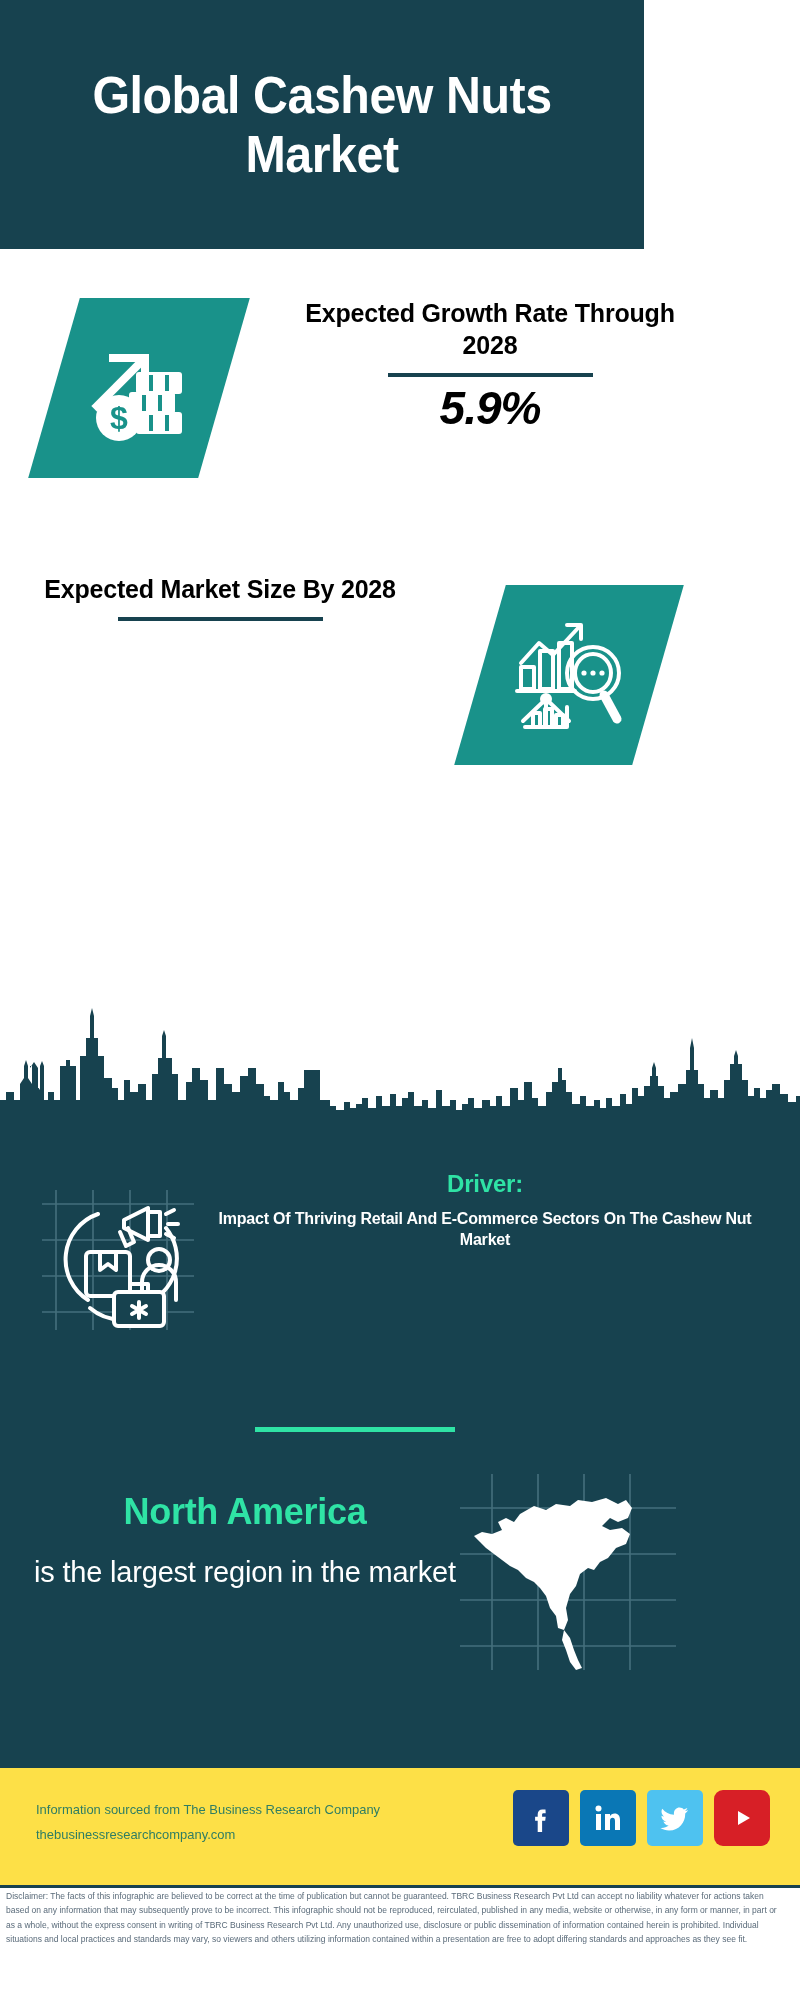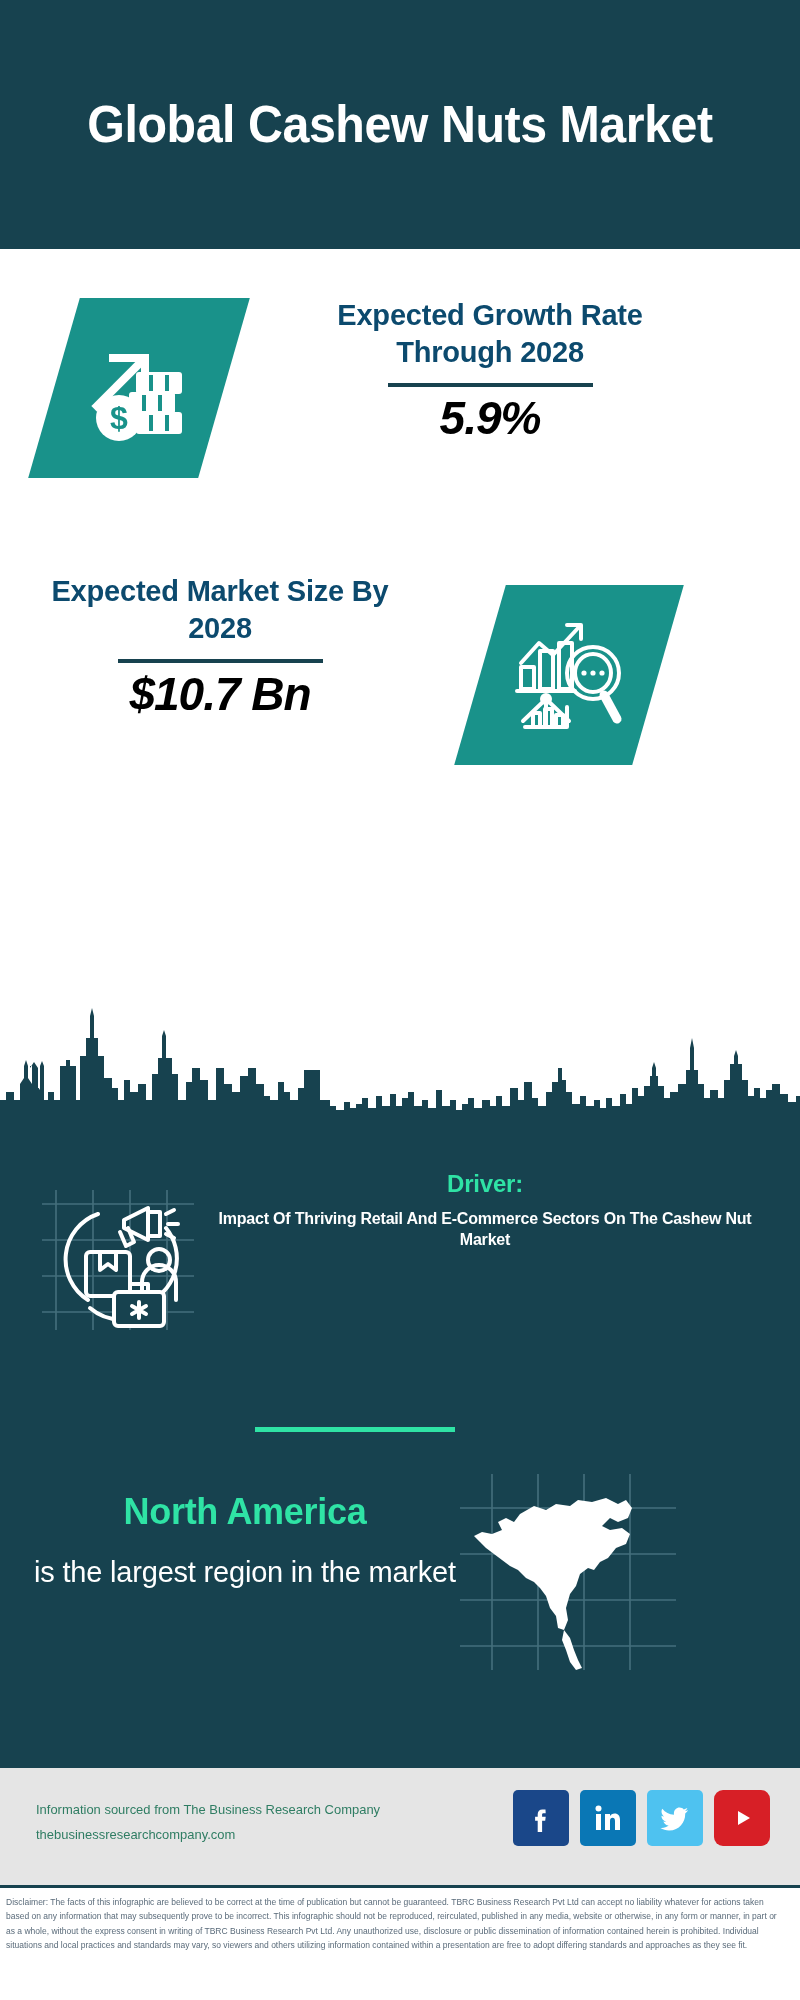--- a/index.html
+++ b/index.html
@@ -6,21 +6,21 @@
   html,body { background:#ffffff; }
   body {
     width:800px; height:2000px; position:relative; overflow:hidden;
     font-family:"Liberation Sans", sans-serif;
     background:#ffffff;
   }
   .page { width:800px; height:2000px; position:relative; }
 
   
   .header {
-    position:absolute; left:0; top:0; width:800px; height:249px;
+    position:absolute; left:0; top:0; width:644px; height:249px;
     background:#17424f;
     display:flex; align-items:center; justify-content:center;
   }
   .header-title {
     color:#ffffff; font-size:52px; font-weight:bold; line-height:1.12;
     text-align:center; letter-spacing:-0.5px;
     font-family:"Liberation Sans", sans-serif;
     width:700px;
     transform:scaleX(0.93); transform-origin:center;
   }
@@ -34,21 +34,21 @@
     background:#19928a;
     transform:skewX(-16deg);
   }
   .para-left { left:54px; top:49px; width:170px; height:180px; }
   .icon-wrap { position:absolute; transform:skewX(16deg); width:100%; height:100%;
                display:flex; align-items:center; justify-content:center; }
   .growth-block {
     position:absolute; left:280px; top:48px; width:420px; text-align:center;
   }
   .label-dark {
-    color:#0c4a6e; font-size:29px; font-weight:bold; line-height:1.28;
+    color:#000000; font-size:25px; font-weight:bold; line-height:1.28;
     letter-spacing:-0.2px;
   }
   .rule-dark { width:205px; height:4px; background:#17424f; margin:12px auto 6px auto; }
   .value-teal {
     color:#000000; font-size:46px; font-weight:bold; line-height:1.1;
     letter-spacing:-1px;
     font-style:italic;
   }
 
   
@@ -96,21 +96,21 @@
   }
   .region-sub {
     color:#ffffff; font-size:29px; font-weight:normal; line-height:1.28;
     margin-top:21px; letter-spacing:-0.2px;
   }
   .region-map { position:absolute; left:460px; top:0px; width:240px; height:215px; }
 
   
   .footer {
     position:absolute; left:0; top:1765px; width:800px; height:120px;
-    background:#e5e5e5;
+    background:#fde047;
     border-top:3px solid #17424f;
   }
   .footer-text {
     position:absolute; left:36px; top:30px; width:420px;
     color:#2f7d63; font-size:13.5px; line-height:1.85;
     transform:scaleX(0.96); transform-origin:left center;
   }
   .social-row {
     position:absolute; right:30px; top:22px; display:flex; gap:11px;
   }
@@ -120,21 +120,21 @@
   }
   .s-fb { background:#1a4789; }
   .s-li { background:#0a77b5; }
   .s-tw { background:#4ec2f0; }
   .s-yt { background:#d71f26; border-radius:9px; }
 
   
   .disclaimer {
     position:absolute; left:0; top:1885px; width:800px; height:115px;
     background:#ffffff; border-top:3px solid #17424f;
-    padding:7px 6px 0 6px;
+    padding:1px 6px 0 6px;
   }
   .disclaimer p {
     color:#5a6b7a; font-size:8.6px; line-height:1.68;
     text-align:left; word-spacing:0px;
     font-family:"Liberation Sans", sans-serif;
     transform:scaleX(0.99); transform-origin:left top;
   }
 </style>
 </head>
 <body>
@@ -175,21 +175,20 @@
       <div class="label-dark">Expected Growth Rate Through 2028</div>
       <div class="rule-dark"></div>
       <div class="value-teal">5.9%</div>
     </div>
   </div>
 
   <div class="sec-size">
     <div class="size-block">
       <div class="label-dark">Expected Market Size By 2028</div>
       <div class="rule-dark"></div>
-      <div class="value-teal">$10.7 Bn</div>
     </div>
     <div class="para para-right">
       <div class="icon-wrap">
         <svg width="120" height="120" viewBox="0 0 120 120">
           <g fill="none" stroke="#ffffff" stroke-width="4" stroke-linecap="round" stroke-linejoin="round">
             <path d="M12 48 L30 28 L44 40 L70 12"></path>
             <path d="M58 10 L72 10 L72 24"></path>
             <rect x="12" y="52" width="13" height="22"></rect>
             <rect x="31" y="36" width="13" height="38"></rect>
             <rect x="50" y="28" width="13" height="46"></rect>

